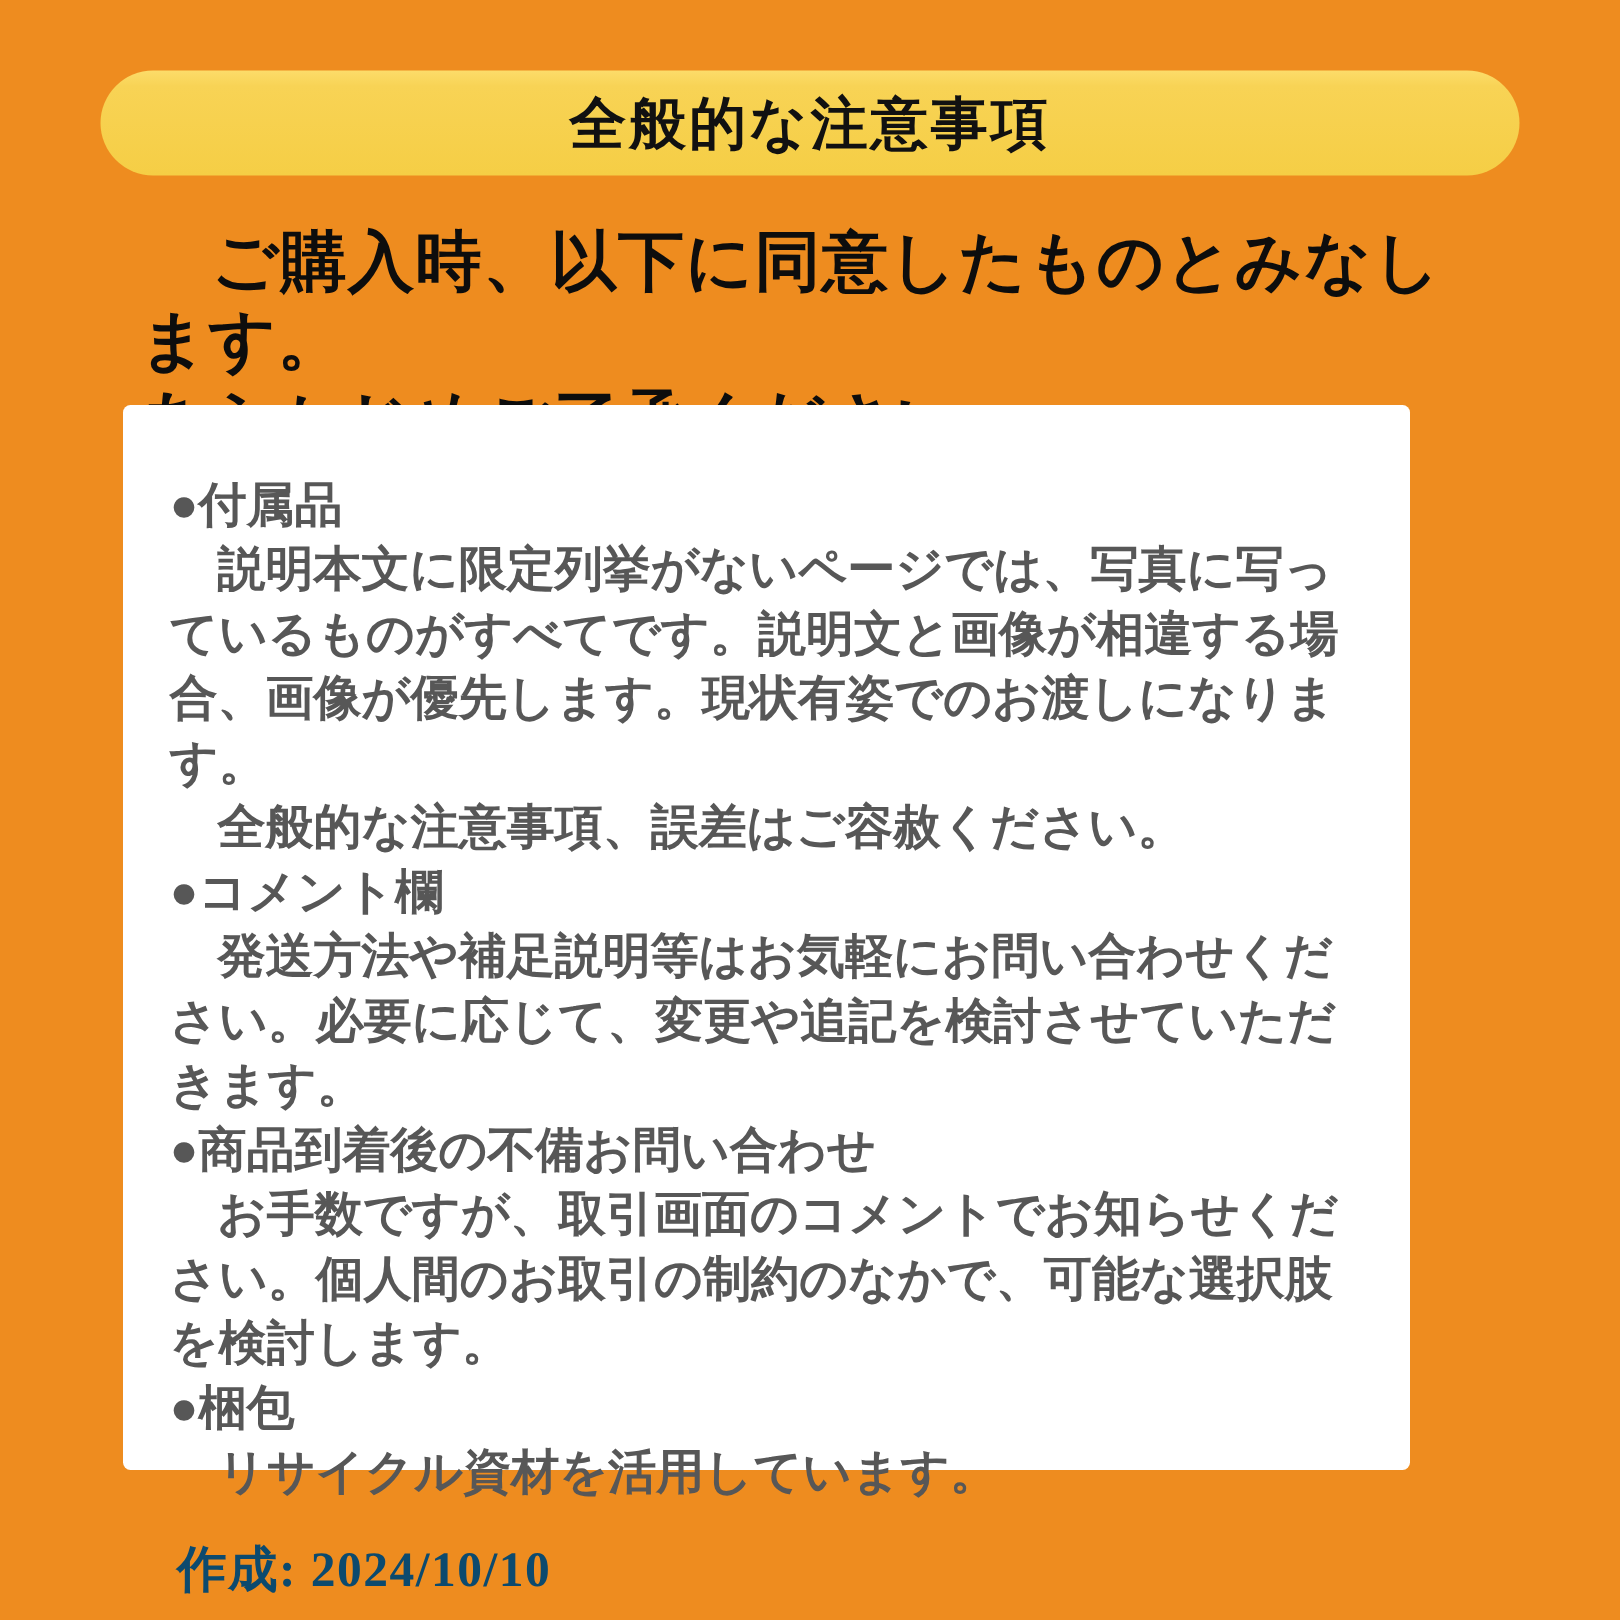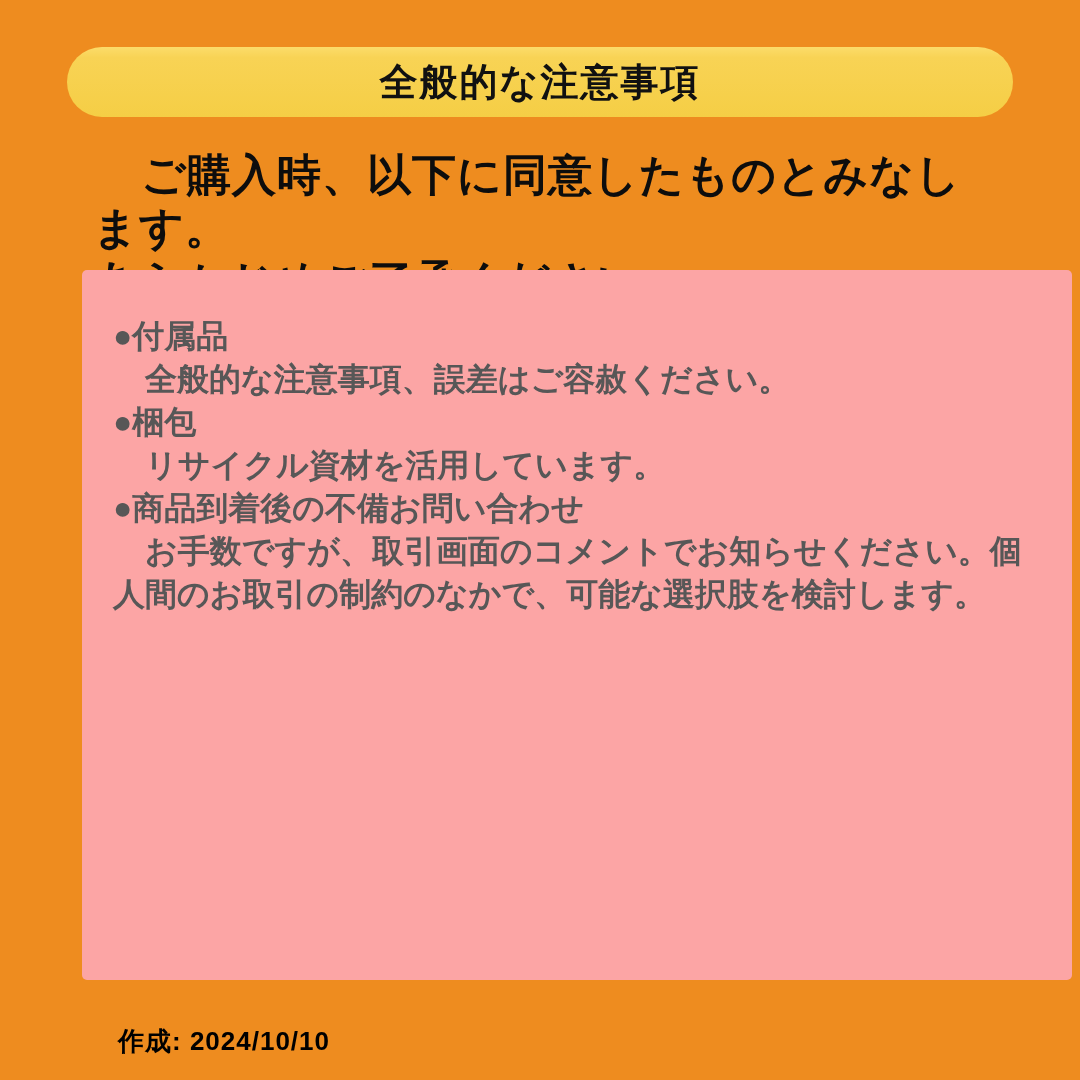--- a/index.html
+++ b/index.html
@@ -8,20 +8,21 @@
     width: 1080px;
     height: 1080px;
     font-family: "Liberation Sans", "DejaVu Sans", sans-serif;
   }
   .canvas {
     position: relative;
     width: 1080px;
     height: 1080px;
     background: #EE8C1F;
     overflow: hidden;
+    font-family: Liberation Serif, serif;
   }
   .title-pill {
     position: absolute;
     left: 67px;
     top: 47px;
     width: 946px;
     height: 70px;
     border-radius: 35px;
     background: linear-gradient(180deg, #FCDC6A 0%, #F8D355 15%, #F5CE45 100%);
     display: flex;
@@ -45,23 +46,23 @@
     line-height: 53px;
     letter-spacing: 1px;
   }
   .intro .line-1 {
     text-indent: 48px;
   }
   .notice-card {
     position: absolute;
     left: 82px;
     top: 270px;
-    width: 990px;
+    width: 858px;
     height: 710px;
-    background: #fca5a5;
+    background: #ffffff;
     border-radius: 5px;
     box-sizing: border-box;
     padding: 45px 35px 0 31px;
   }
   .notice-card .section {
     color: #575757;
     font-size: 32px;
     font-weight: 600;
     line-height: 43px;
   }
@@ -69,22 +70,22 @@
     margin: 0;
   }
   .section .section-body {
     margin: 0;
     text-indent: 1em;
   }
   .creation-date {
     position: absolute;
     left: 118px;
     top: 1024px;
-    color: #000000;
-    font-size: 26px;
+    color: #0c4a6e;
+    font-size: 33px;
     font-weight: bold;
     letter-spacing: 1px;
   }
 </style>
 </head>
 <body>
 
 <div class="canvas">
 
   <div class="title-pill">
@@ -93,34 +94,39 @@
 
   <div class="intro">
     <div class="line-1">ご購入時、以下に同意したものとみなします。</div>
     <div class="line-2">あらかじめご了承ください。</div>
   </div>
 
   <div class="notice-card">
 
     <div class="section">
       <p class="section-heading">●付属品</p>
+      <p class="section-body">説明本文に限定列挙がないページでは、写真に写っているものがすべてです。説明文と画像が相違する場合、画像が優先します。現状有姿でのお渡しになります。</p>
     </div>
 
     <div class="section">
       <p class="section-body">全般的な注意事項、誤差はご容赦ください。</p>
     </div>
 
-
     <div class="section">
-      <p class="section-heading">●梱包</p>
-      <p class="section-body">リサイクル資材を活用しています。</p>
+      <p class="section-heading">●コメント欄</p>
+      <p class="section-body">発送方法や補足説明等はお気軽にお問い合わせください。必要に応じて、変更や追記を検討させていただきます。</p>
     </div>
 
     <div class="section">
       <p class="section-heading">●商品到着後の不備お問い合わせ</p>
       <p class="section-body">お手数ですが、取引画面のコメントでお知らせください。個人間のお取引の制約のなかで、可能な選択肢を検討します。</p>
+    </div>
+
+    <div class="section">
+      <p class="section-heading">●梱包</p>
+      <p class="section-body">リサイクル資材を活用しています。</p>
     </div>
 
   </div>
 
   <div class="creation-date">作成: 2024/10/10</div>
 
 </div>
 
 </body></html>

